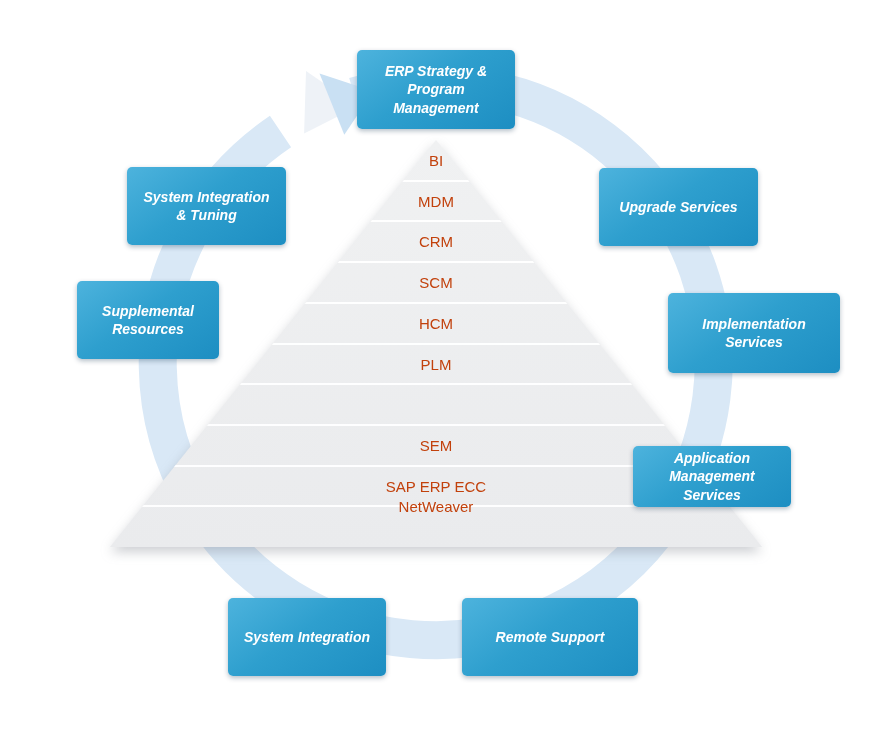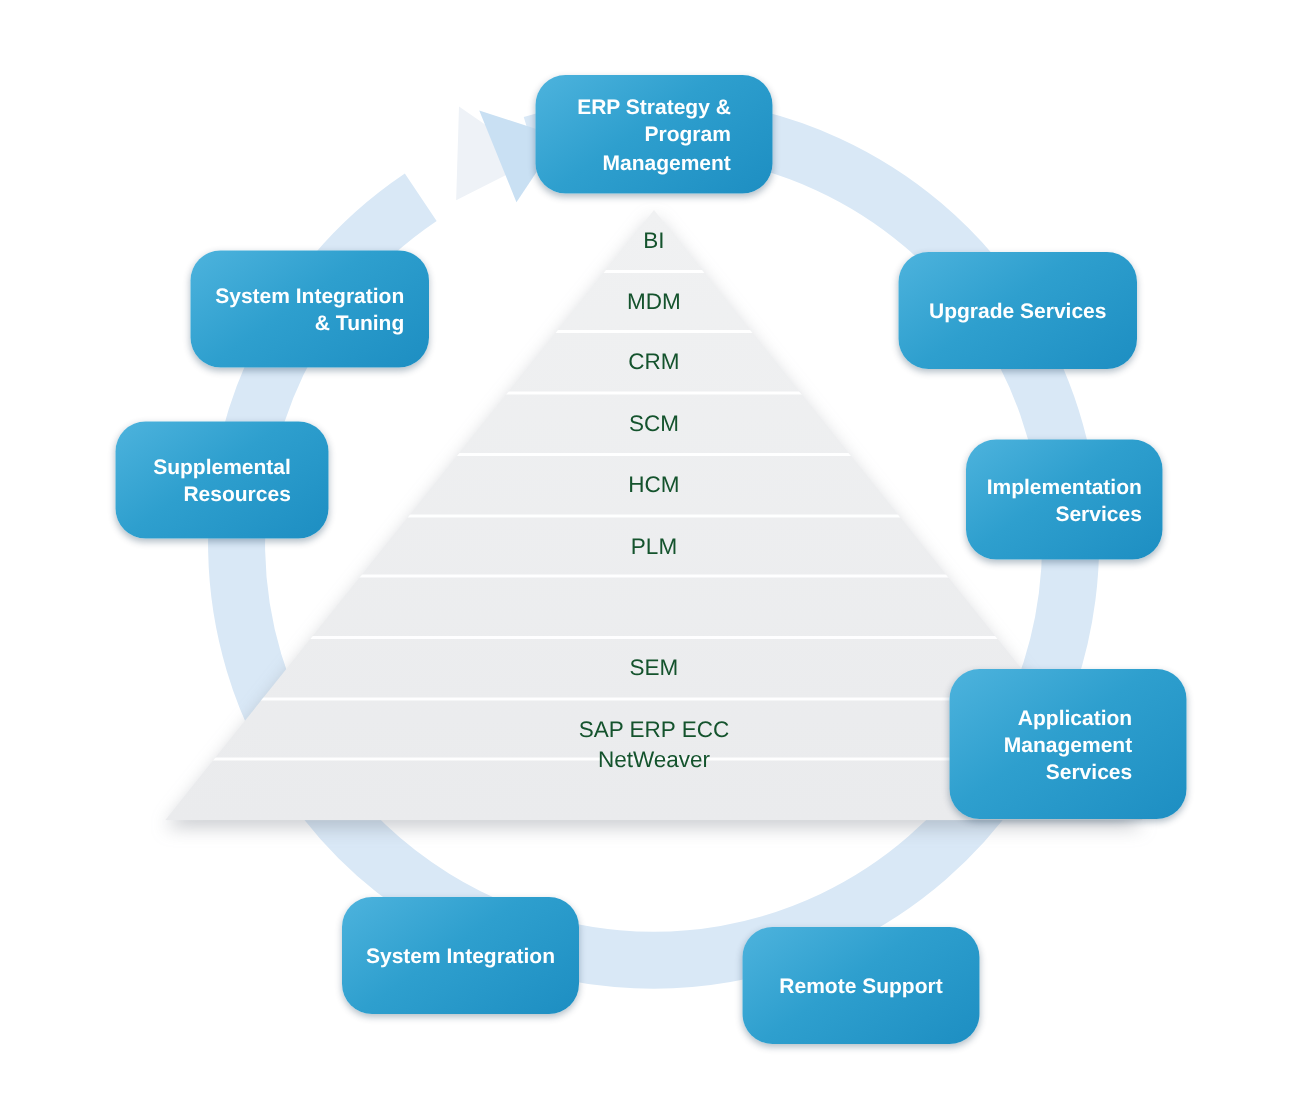--- a/index.html
+++ b/index.html
@@ -31,31 +31,32 @@
   }
   .pyramid-labels {
     position: absolute;
     left: 110px; top: 140px;
     width: 652px; height: 407px;
     pointer-events: none;
   }
   .pyr-label {
     position: absolute; left: 0; width: 100%; height: 41px;
     display: flex; align-items: center; justify-content: center;
-    font-size: 15px; color: #14532d;
+    font-size: 15px; color: #c2410c;
   }
 
   
   .node {
     position: absolute;
     background: linear-gradient(145deg, #4db3dd 0%, #2e9fce 45%, #1d8ec2 100%);
-    border-radius: 20px;
+    border-radius: 5px;
     box-shadow: 0 2px 5px rgba(0,40,70,0.30);
     display: flex; align-items: center; justify-content: center;
-    text-align: right;
+    text-align: center;
+    font-style: italic;
   }
   .node-label {
     color: #ffffff;
     font-size: 14px;
     font-weight: bold;
     line-height: 1.3;
     white-space: pre-line;
     padding: 4px 8px;
   }
 </style>
@@ -109,33 +110,33 @@
 
   <div class="node" style="left:599px; top:168px; width:159px; height:78px;">
     <span class="node-label">Upgrade Services</span>
   </div>
 
   <div class="node" style="left:77px;  top:281px; width:142px; height:78px;">
     <span class="node-label">Supplemental
 Resources</span>
   </div>
 
-  <div class="node" style="left:644px; top:293px; width:131px; height:80px;">
+  <div class="node" style="left:668px; top:293px; width:172px; height:80px;">
     <span class="node-label">Implementation
 Services</span>
   </div>
 
 
-  <div class="node" style="left:633px; top:446px; width:158px; height:100px;">
+  <div class="node" style="left:633px; top:446px; width:158px; height:61px;">
     <span class="node-label">Application
 Management
 Services</span>
   </div>
 
   <div class="node" style="left:228px; top:598px; width:158px; height:78px;">
     <span class="node-label">System Integration</span>
   </div>
 
-  <div class="node" style="left:495px; top:598px; width:158px; height:78px;margin-top:20px;">
+  <div class="node" style="left:462px; top:598px; width:176px; height:78px;">
     <span class="node-label">Remote Support</span>
   </div>
 
 </div>
 
 </body></html>

